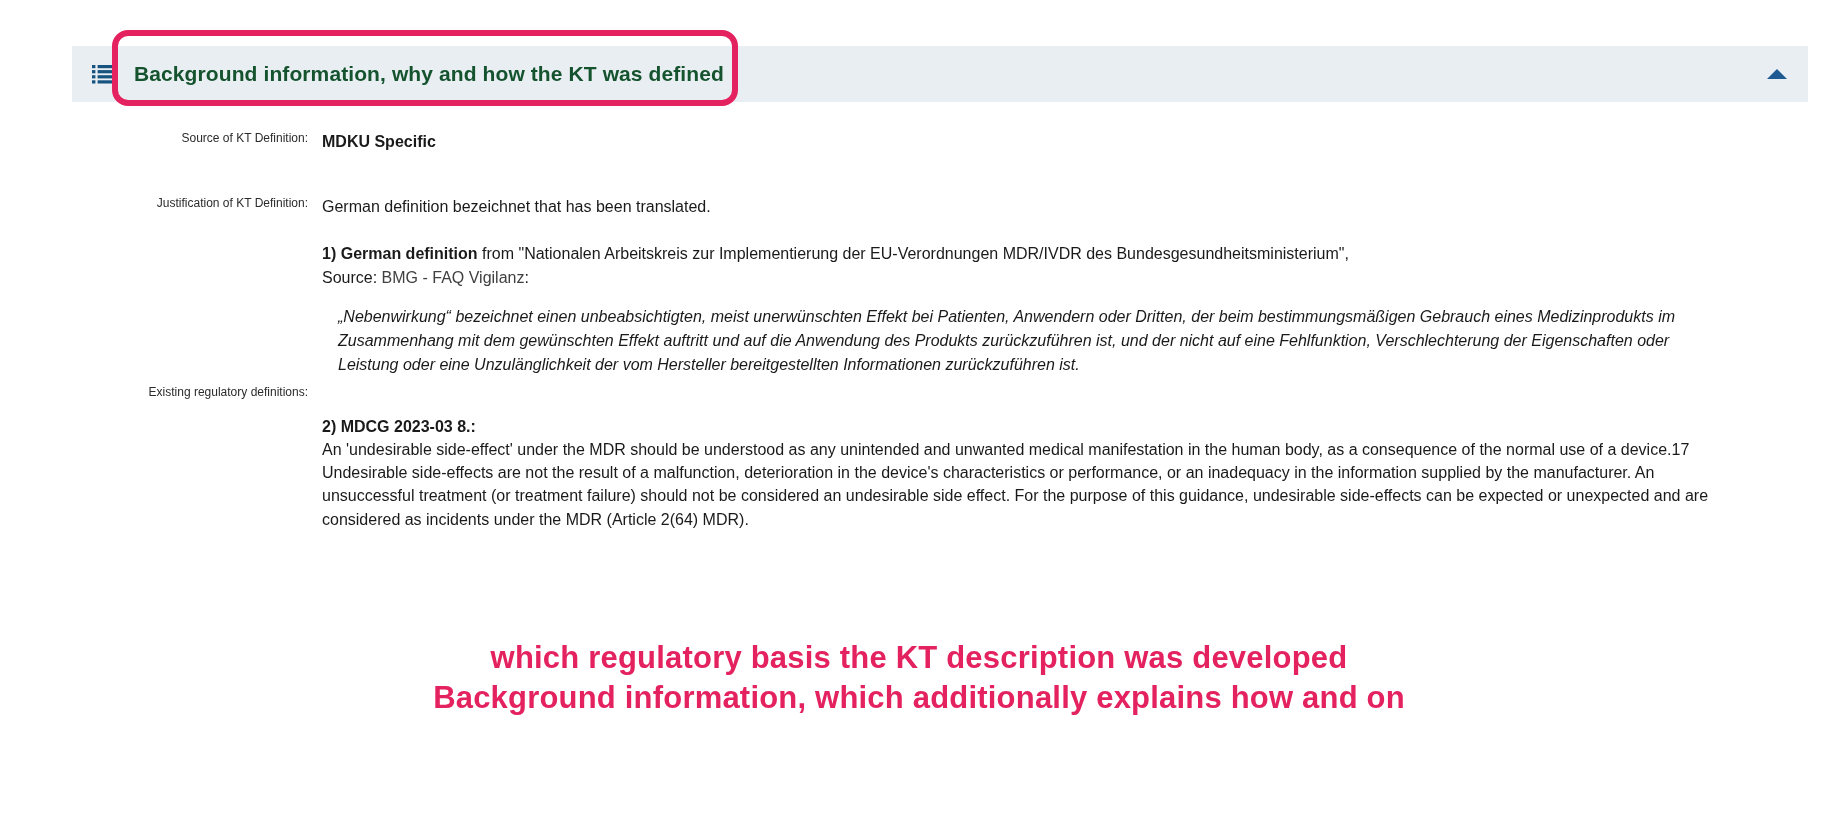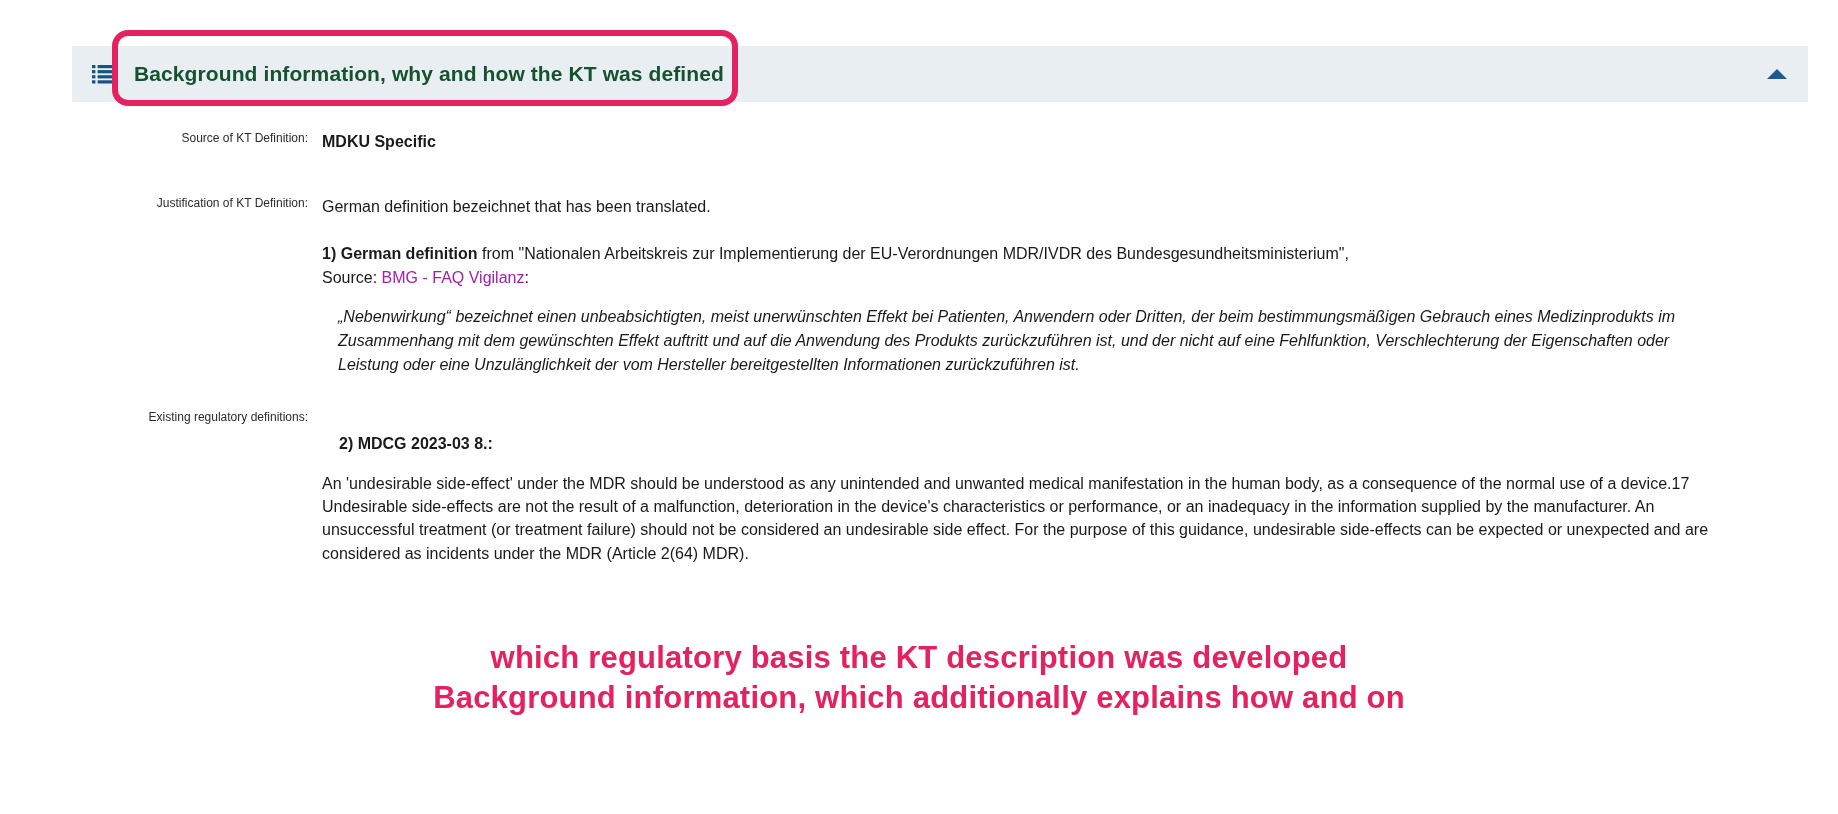--- a/index.html
+++ b/index.html
@@ -95,44 +95,44 @@
   #row-source { margin-top: 14px; }
   #row-source .field-value { font-weight: bold; }
 
   #row-justification { margin-top: 42px; }
 
   #row-existing { margin-top: 24px; }
   #row-existing .field-label {
     
     align-self: center;
     position: relative;
-    top: 14px;
+    top: 6px;
   }
 
   .para { margin: 0; }
   .para + .para { margin-top: 0; }
 
   .strong { font-weight: bold; }
 
   .link {
-    color: #a21caf;
+    color: #404040;
     text-decoration: none;
     cursor: pointer;
   }
 
   .german-quote {
     font-style: italic;
     margin: 16px;
     line-height: 1.5;
     max-width: 1430px;
   }
 
   .mdcg-heading {
     font-weight: bold;
-    margin: 17px;
+    margin: 0;
   }
 
   .mdcg-body {
     margin: 0;
     line-height: 1.45;
     max-width: 1420px;
   }
 
   .spacer-lg { height: 22px; }
 

